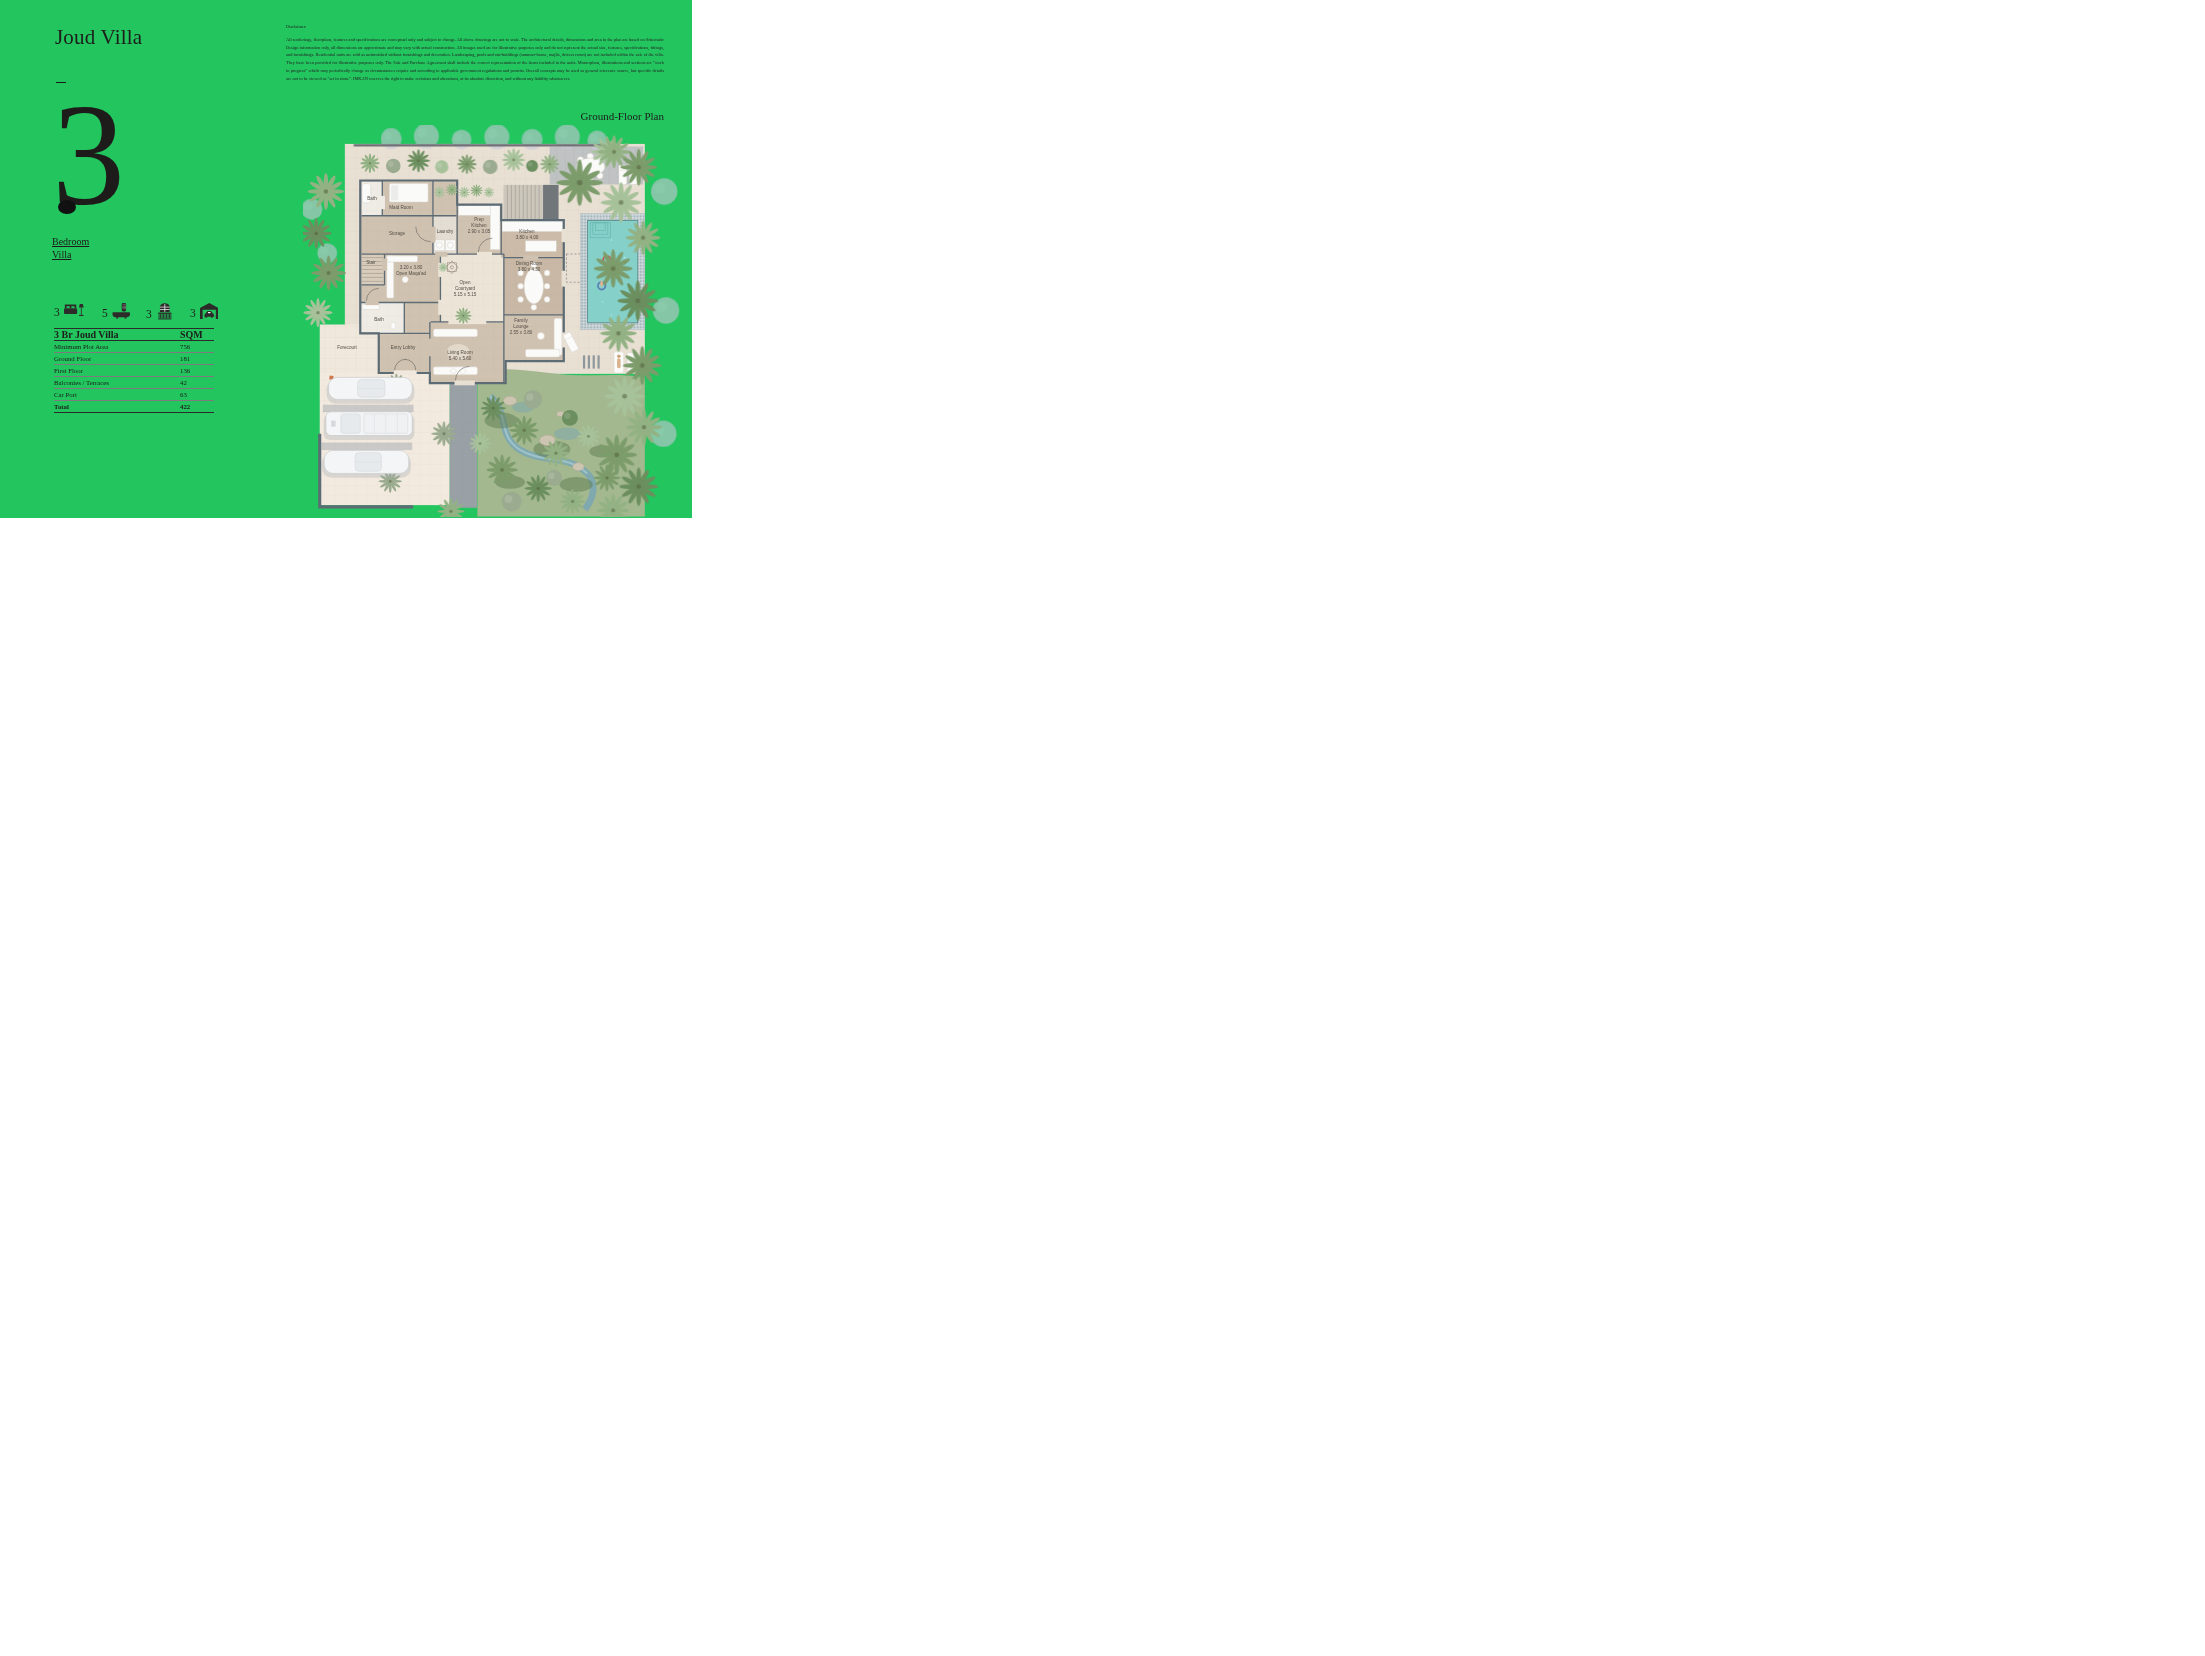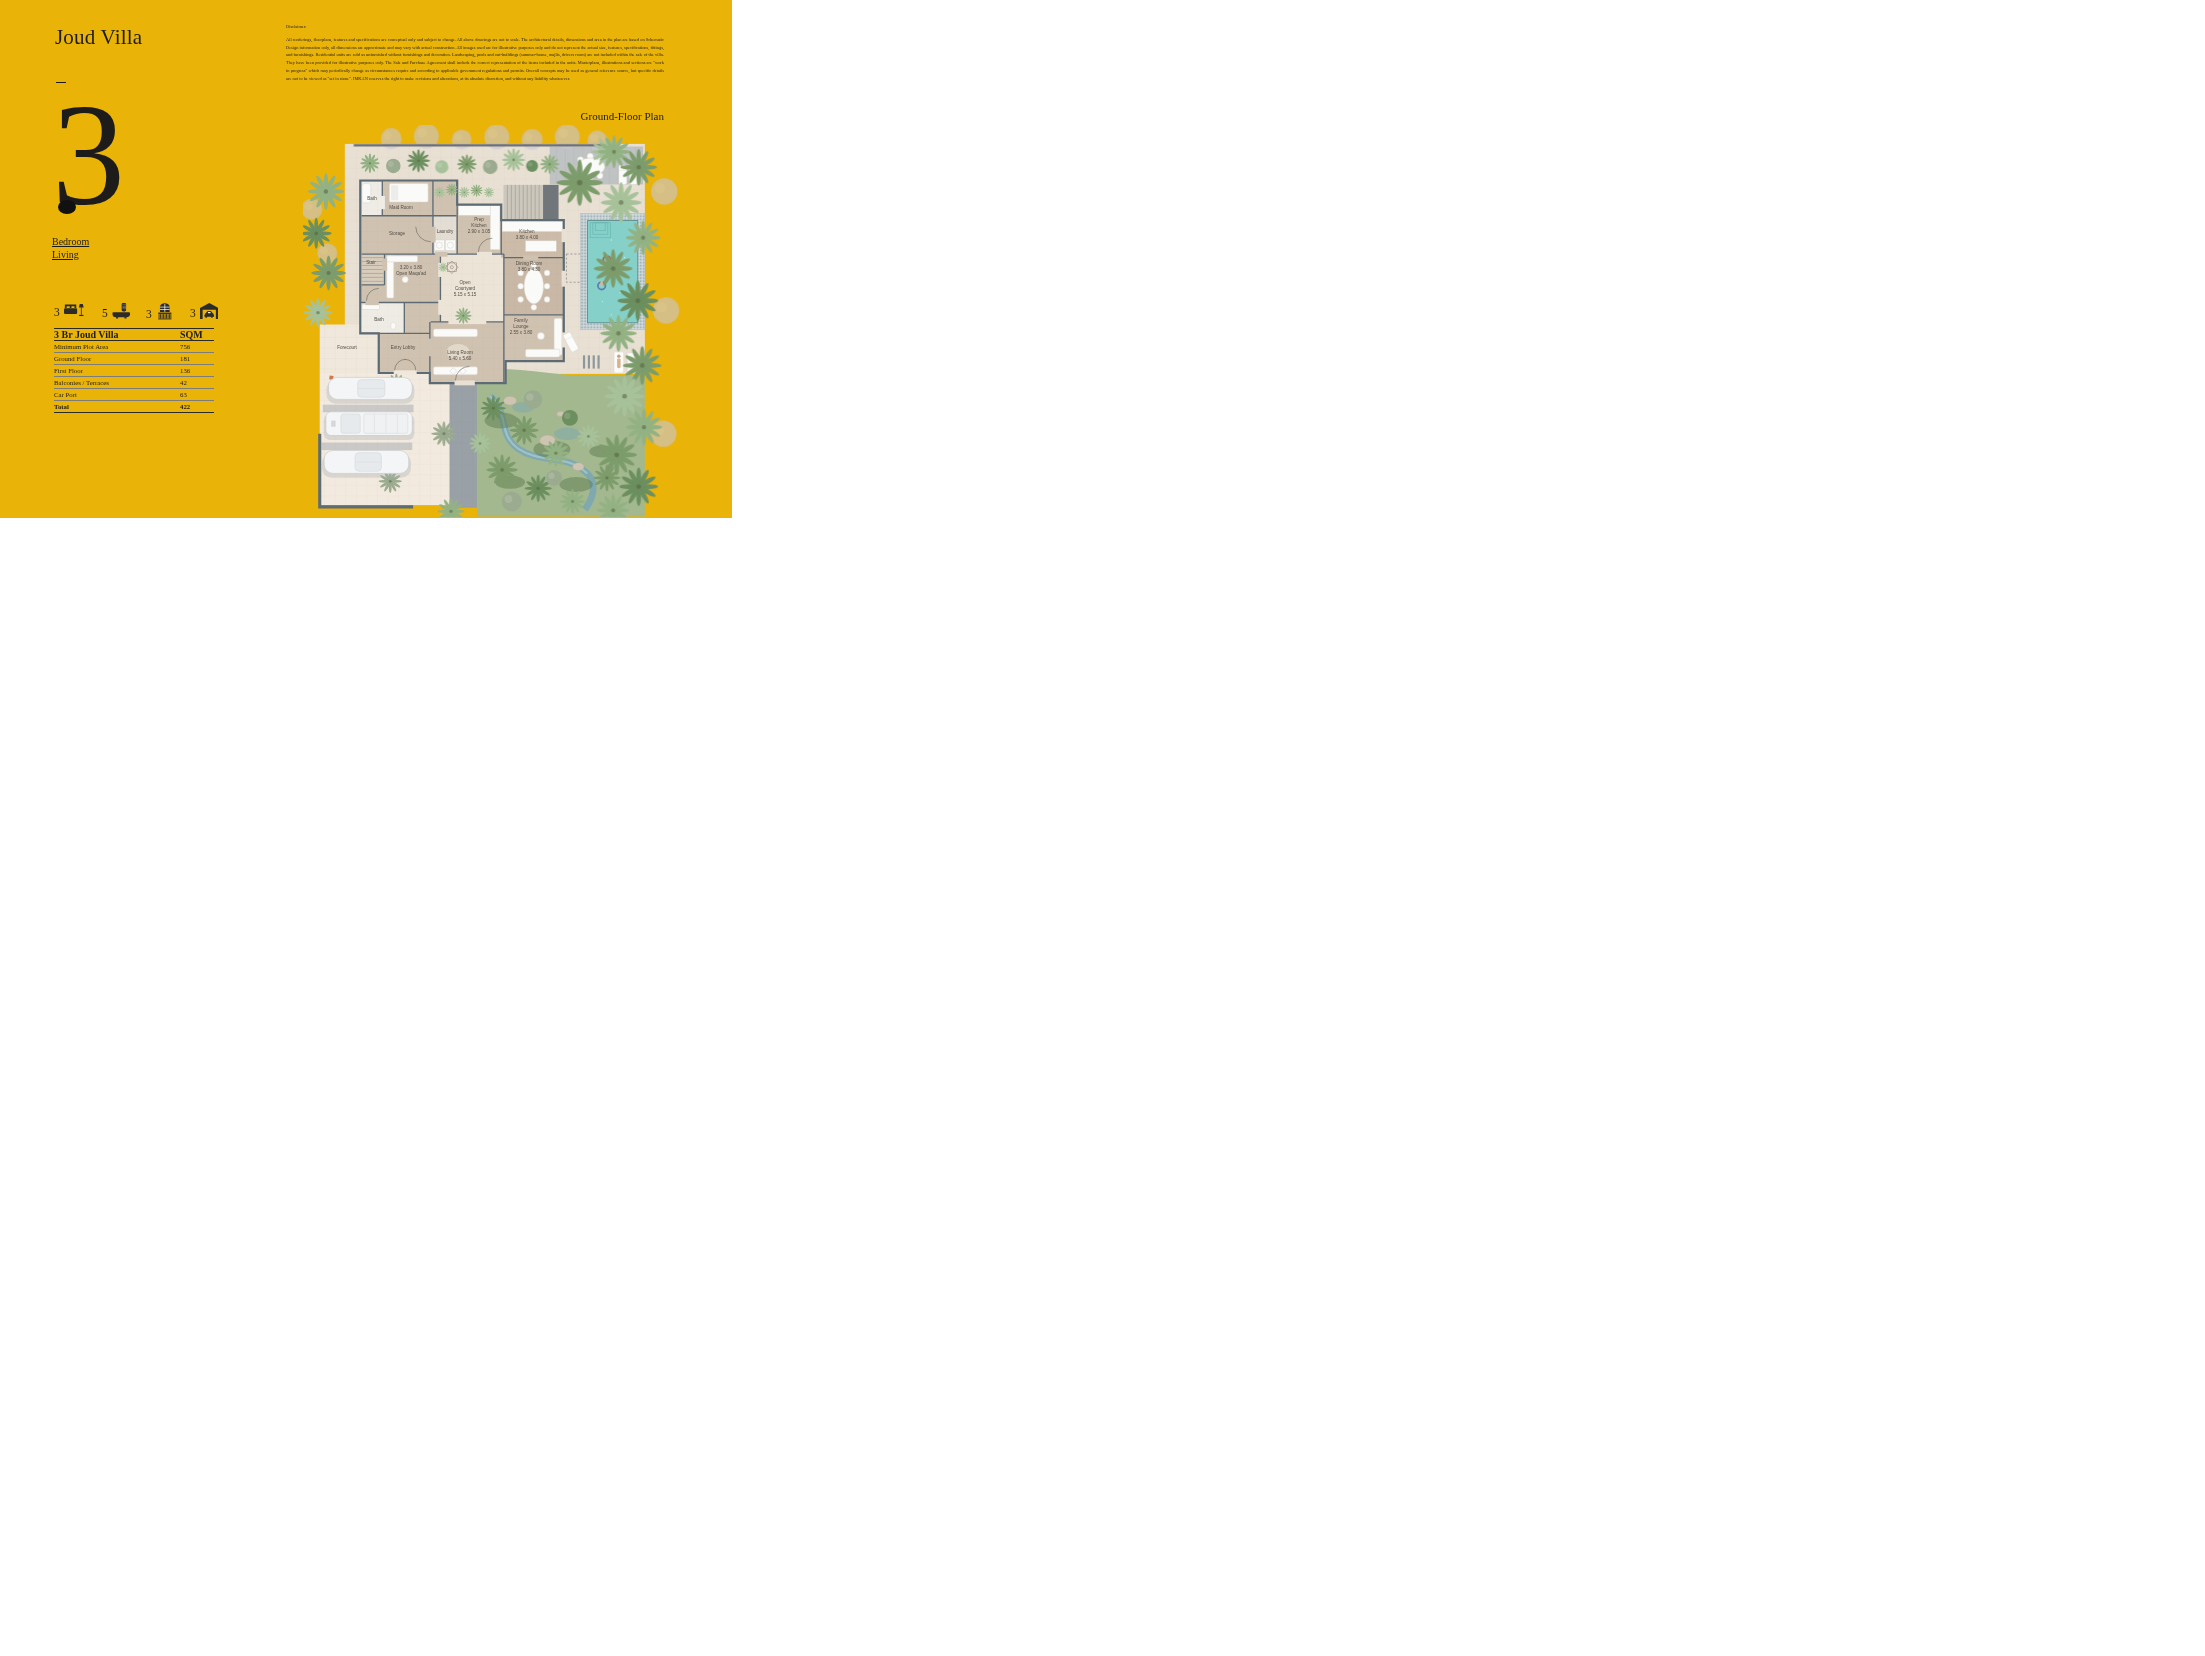--- a/index.html
+++ b/index.html
@@ -1,17 +1,17 @@
 <!DOCTYPE html>
 <html style="--ink: #1d1c1a; --label: #524e47; --wall: #5d6b75; --floor-beige: #d0c2b0; --courtyard: #ece4d7; --terrace: #e9e0d4; --forecourt: #f0e8dc; --path-gray: #99a1a6; --garden: #a3b88f; --pool-water: #85d1ca; --pool-tile: #95a9b0; --stream: #7ba6b2;font-size:7px"><head>
 <meta charset="utf-8">
 <style>
   html,body{margin:0;padding:0;background:#fff;}
-  .page{position:relative;width:692px;height:518px;background:#eab308;overflow:hidden;
-        font-family:"Liberation Serif","DejaVu Serif",serif;color:var(--ink,#1d1c1a);padding-left:40px;}
+  .page{position:relative;width:692px;height:518px;background:#22c55e;overflow:hidden;
+        font-family:"Liberation Serif","DejaVu Serif",serif;color:var(--ink,#1d1c1a);}
   
   .title{position:absolute;left:55px;top:25px;font-size:21px;letter-spacing:0.2px;white-space:nowrap;}
   .dash{position:absolute;left:56px;top:82px;width:9.7px;height:1.3px;background:#191919;}
   .big-num{position:absolute;left:52px;top:86px;width:84px;height:137px;}
   .big-num .three{font-size:146px;line-height:.95;font-family:"Liberation Serif",serif;}
   .big-num .dot{position:absolute;left:6.2px;top:114px;width:17.6px;height:14px;border-radius:50%;background:#111;}
   .unit-words{position:absolute;left:52px;top:236px;font-size:10px;line-height:1.25;text-decoration:underline;}
   .stats{position:absolute;left:0;top:303px;}
   .stat{position:absolute;display:flex;align-items:flex-end;gap:4px;}
   .stat .num{font-size:11.5px;line-height:1;}
@@ -51,21 +51,21 @@
 <div class="page">
 
   <div class="title">Joud Villa</div>
   <div class="dash"></div>
   <div class="big-num">
     <span class="three">3</span>
     <span class="dot"></span>
   </div>
   <div class="unit-words">
     <div>Bedroom</div>
-    <div>Living</div>
+    <div>Villa</div>
   </div>
 
   <div class="stats">
     <div class="stat" style="left:54px">
       <span class="num">3</span>
       <span>
           <svg width="21" height="15" viewBox="0 0 48 34" fill="#2c2b29">
         <path d="M2,3 h26 v8 h-4 v-4 h-7 v4 h-4 v-4 h-7 v4 h-4 Z"></path>
         <rect x="0" y="12" width="30" height="13" rx="2.5"></rect>
         <polygon points="34,10 36,2 43,2 45,10"></polygon>

